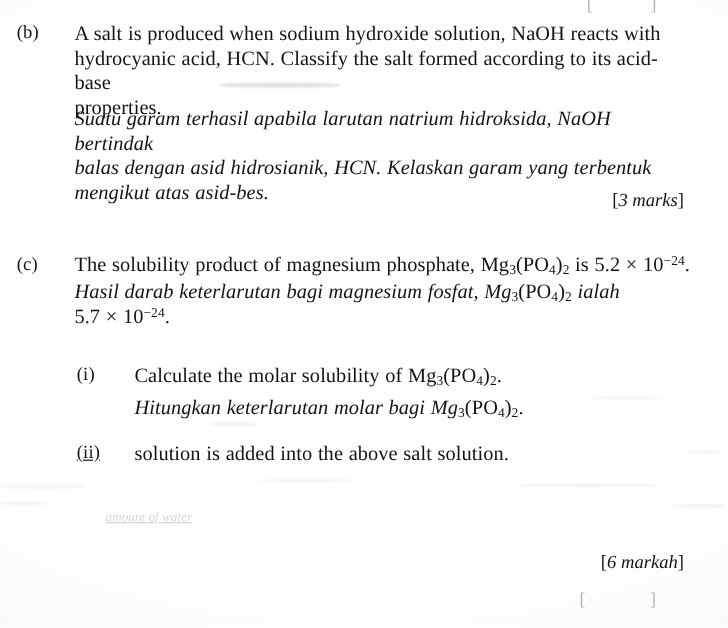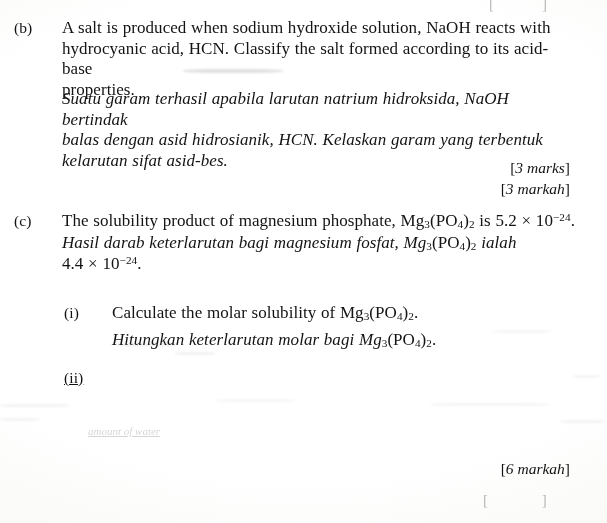--- a/index.html
+++ b/index.html
@@ -131,59 +131,57 @@
   </div>
 
   <div style="position:absolute; left:62px; top:89px; width:516px;" class="body-col mal">
     <div>
       <span>Suatu garam terhasil apabila larutan natrium hidroksida, NaOH bertindak</span>
     </div>
     <div>
       <span>balas dengan asid hidrosianik, HCN. Kelaskan garam yang terbentuk</span>
     </div>
     <div>
-      <span>kelarutan sifat asid-bes.</span>
+      <span>mengikut atas asid-bes.</span>
     </div>
   </div>
 
   <div class="marks" style="top:158px;margin-left:40px;">
     <div>
       <span class="brk">[</span><span class="mk">3</span><span class="mk">&nbsp;marks</span><span class="brk">]</span>
-    </div>
-    <div>
-      <span class="brk">[</span><span class="mk">3</span><span class="mk">&nbsp;markah</span><span class="brk">]</span>
     </div>
   </div>
 
   <div class="row" style="left:14px; top:211px; width:560px;">
     <div class="label">(c)</div>
   </div>
 
   <div style="position:absolute; left:62px; top:211px; width:520px;" class="body-col eng">
     <div><span>The solubility product of magnesium phosphate, Mg</span><span style="font-size:66%;vertical-align:-0.22em;line-height:0;">3</span><span>(PO</span><span style="font-size:66%;vertical-align:-0.22em;line-height:0;">4</span><span>)</span><span style="font-size:66%;vertical-align:-0.22em;line-height:0;">2</span><span> is 5.2 × 10</span><span style="font-size:66%;vertical-align:0.45em;line-height:0;">−24</span><span>.</span></div>
   </div>
 
   <div style="position:absolute; left:62px; top:233px; width:520px;font-family:Liberation Serif, serif;" class="body-col mal">
     <div><span>Hasil darab keterlarutan bagi magnesium fosfat, Mg</span><span class="upright" style="font-size:66%;vertical-align:-0.22em;line-height:0;">3</span><span class="upright">(PO</span><span class="upright" style="font-size:66%;vertical-align:-0.22em;line-height:0;">4</span><span class="upright">)</span><span class="upright" style="font-size:66%;vertical-align:-0.22em;line-height:0;">2</span><span> ialah</span></div>
-    <div class="upright"><span>4.4 × 10</span><span style="font-size:66%;vertical-align:0.45em;line-height:0;">−24</span><span>.</span></div>
+    <div class="upright"><span>5.7 × 10</span><span style="font-size:66%;vertical-align:0.45em;line-height:0;">−24</span><span>.</span></div>
   </div>
 
   <div style="position:absolute; left:64px; top:303px;" class="label">(i)</div>
 
   <div style="position:absolute; left:112px; top:303px; width:460px;" class="body-col eng">
     <div><span>Calculate the molar solubility of Mg</span><span style="font-size:66%;vertical-align:-0.22em;line-height:0;">3</span><span>(PO</span><span style="font-size:66%;vertical-align:-0.22em;line-height:0;">4</span><span>)</span><span style="font-size:66%;vertical-align:-0.22em;line-height:0;">2</span><span>.</span></div>
   </div>
 
   <div style="position:absolute; left:112px; top:330px; width:460px;" class="body-col mal">
     <div><span>Hitungkan keterlarutan molar bagi Mg</span><span class="upright" style="font-size:66%;vertical-align:-0.22em;line-height:0;">3</span><span class="upright">(PO</span><span class="upright" style="font-size:66%;vertical-align:-0.22em;line-height:0;">4</span><span class="upright">)</span><span class="upright" style="font-size:66%;vertical-align:-0.22em;line-height:0;">2</span><span class="upright">.</span></div>
   </div>
 
   <div style="position:absolute; left:64px; top:368px;text-decoration:underline;" class="label">(ii)</div>
 
   <div style="position:absolute; left:112px; top:368px; width:470px;" class="body-col eng">
+    <div>solution is added into the above salt solution.</div>
   </div>
 
 
   <div class="marks" style="top:459px;">
     <div>
       <span class="brk">[</span><span class="mk">6</span><span class="mk">&nbsp;markah</span><span class="brk">]</span>
     </div>
   </div>
 
   <div class="ghost" style="left:88px; top:425px; font-style:italic;">amount of water</div>

